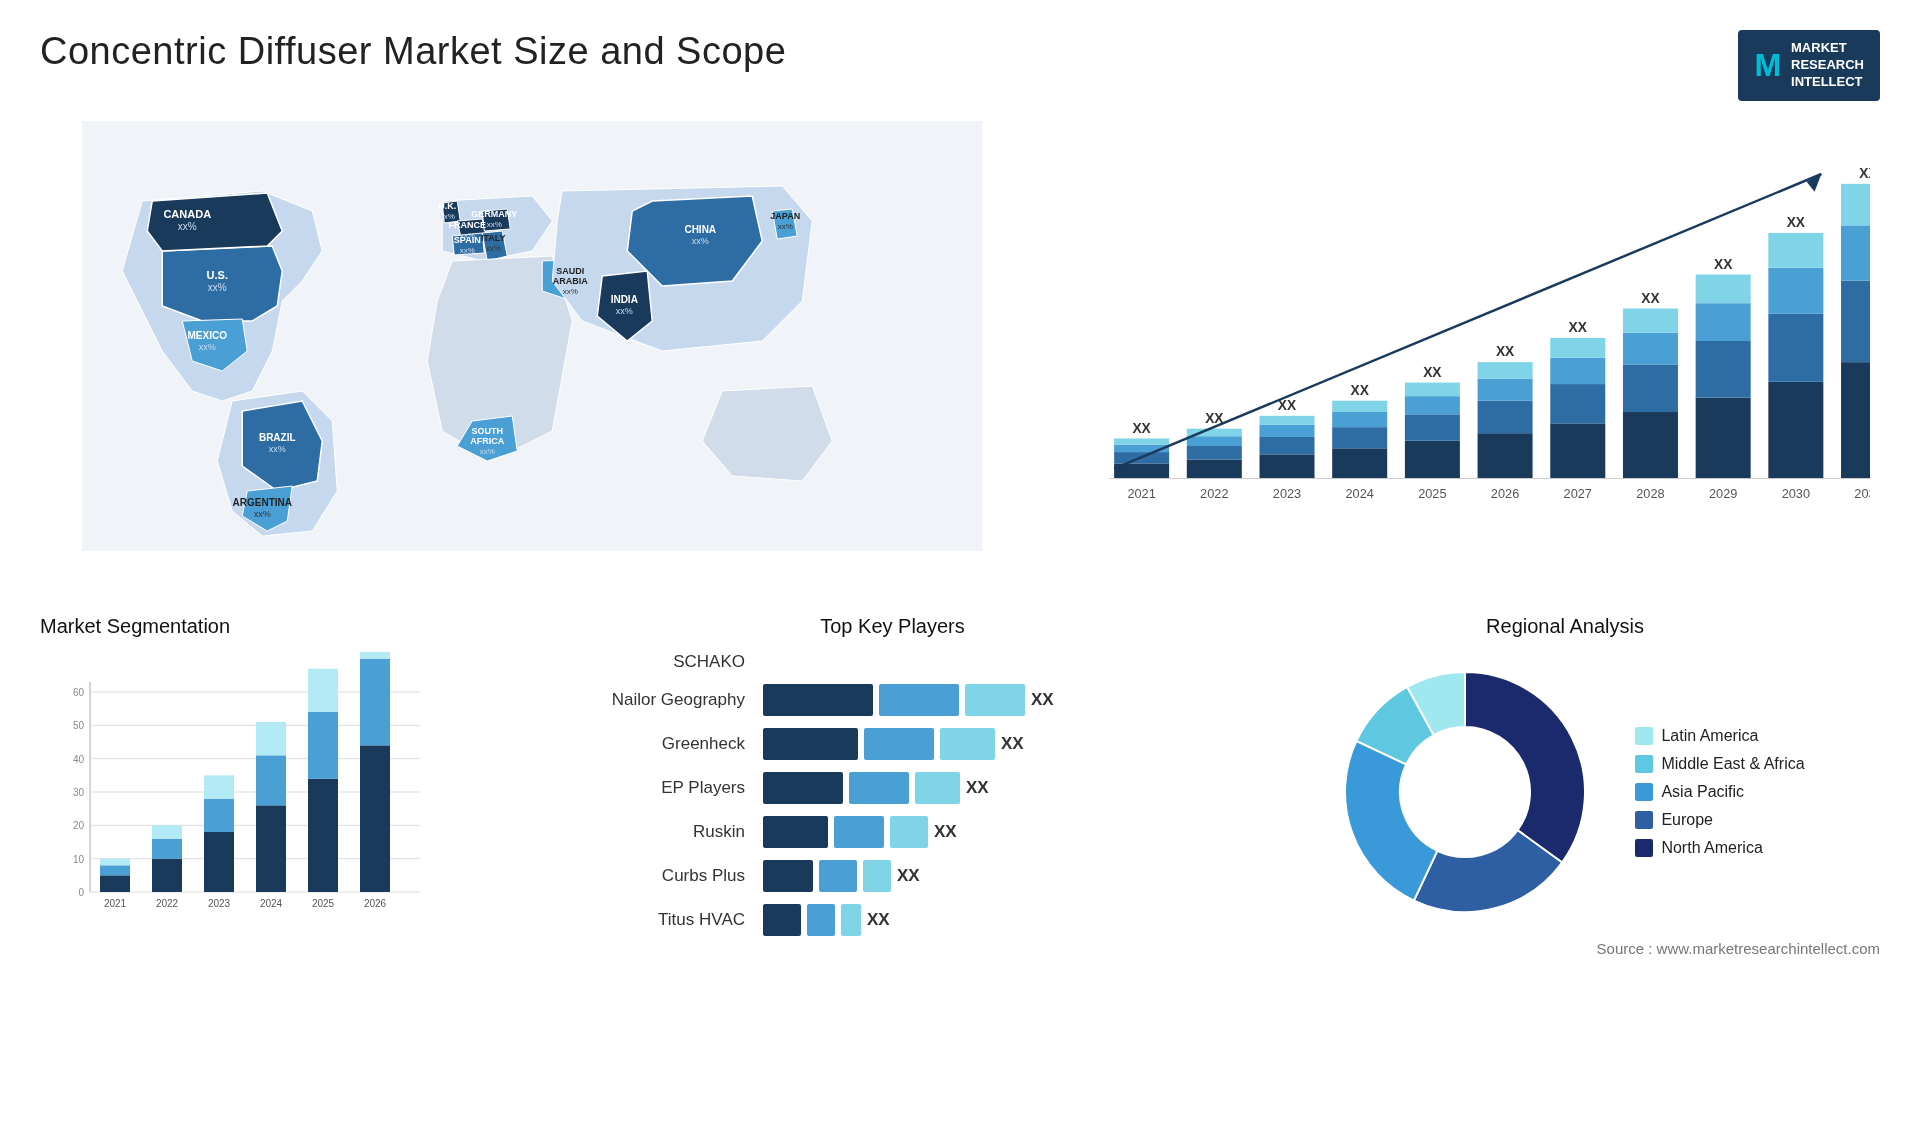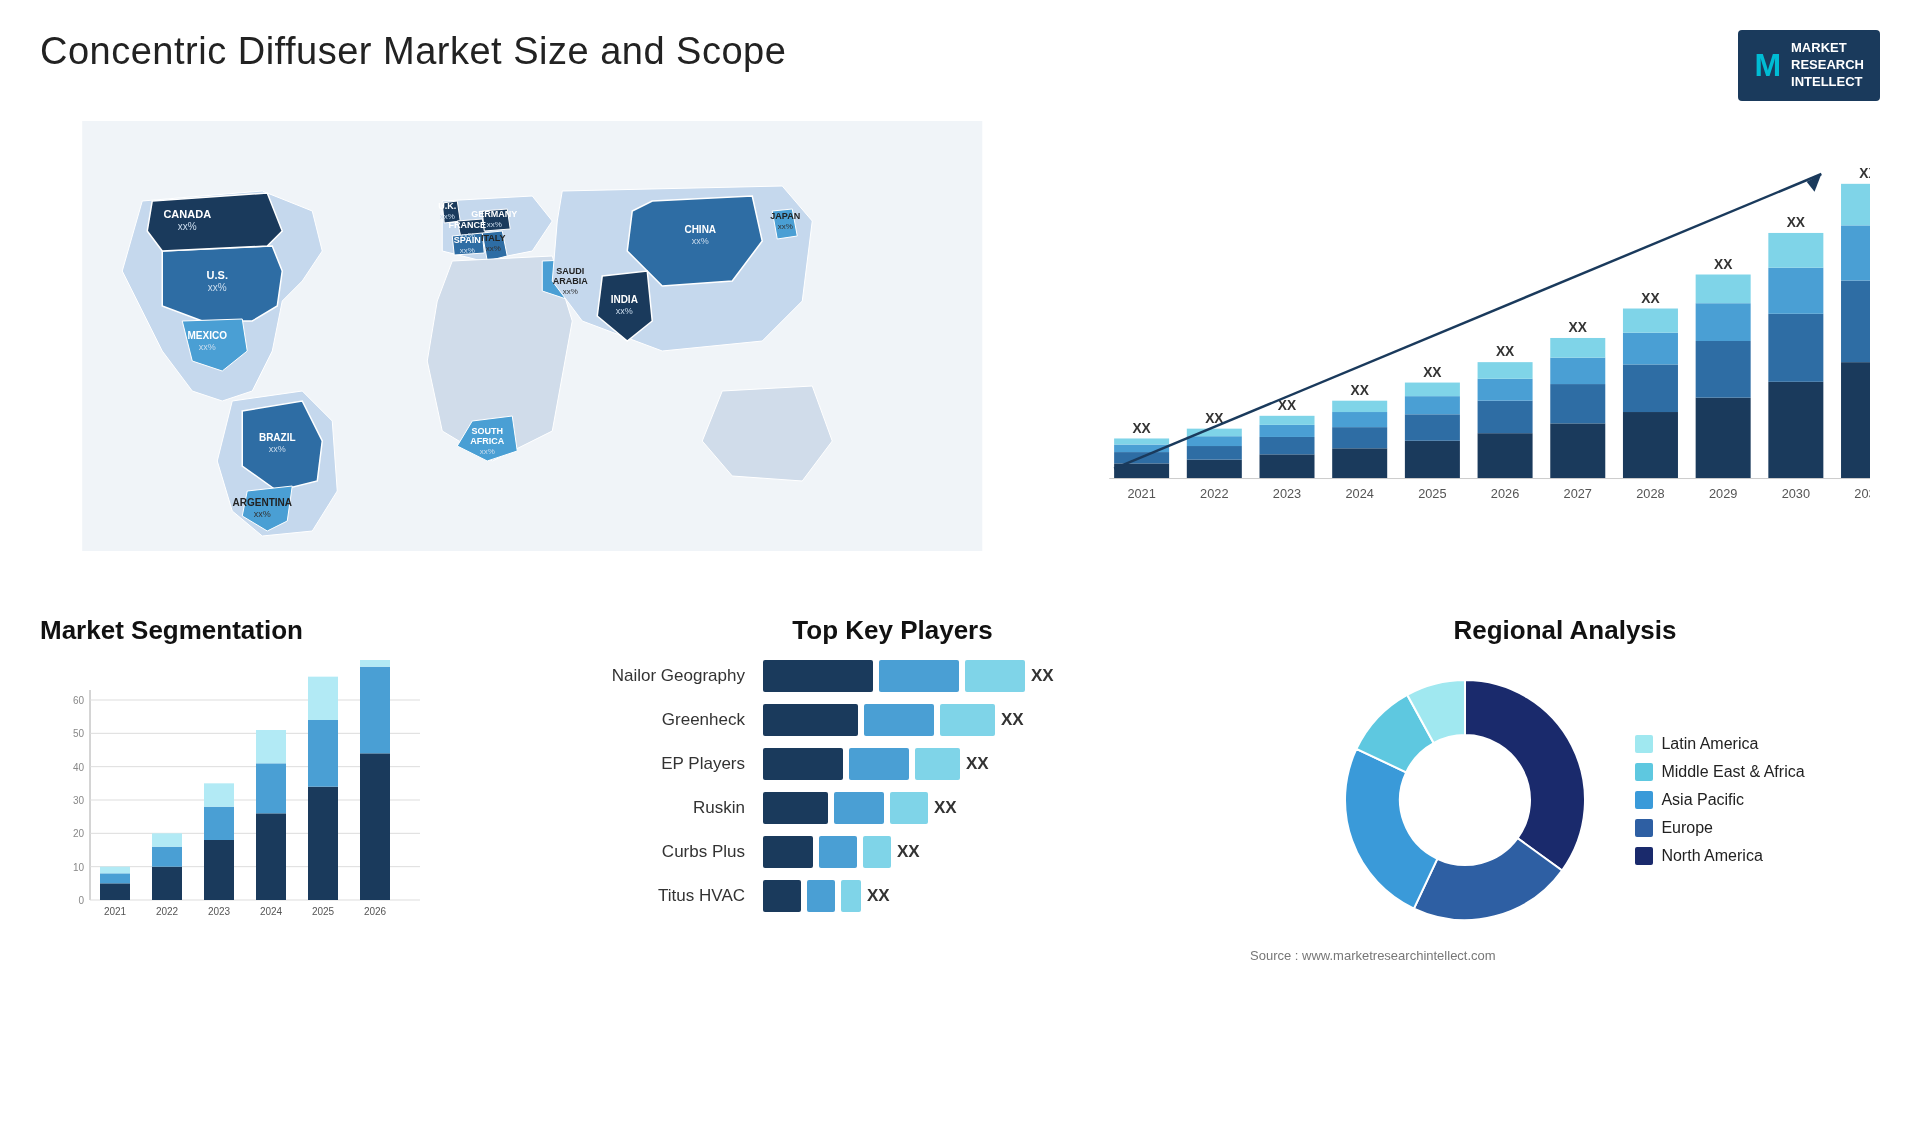--- a/index.html
+++ b/index.html
@@ -72,22 +72,22 @@
       display: flex;
       gap: 20px;
       margin-top: 10px;
     }
 
     
     .segmentation {
       flex: 0.55;
     }
     .section-title {
-      font-size: 26px;
-      font-weight: 700;
+      font-size: 20px;
+      font-weight: 400;
       color: #111;
       margin-bottom: 14px;
     }
 
     
     .key-players {
       flex: 0.75;
       text-align: center;
     }
     .key-players .section-title {
@@ -201,21 +201,22 @@
     }
     .donut-legend-color {
       width: 18px;
       height: 18px;
       border-radius: 2px;
       flex-shrink: 0;
     }
 
     
     .source-line {
-      font-size: 13px;
+      text-align: right;
+      font-size: 15px;
       color: #777;
       margin-top: 8px;
     }
   </style>
 </head>
 <body>
 
 <div class="header">
   <h1 class="page-title">Concentric Diffuser Market Size and Scope</h1>
   <div class="logo-box">
@@ -448,20 +449,24 @@
           <rect x="320" y="-46.66666666666665" width="30" height="53.333333333333336" fill="#b2eaf5"></rect>
           <text x="335" y="255" text-anchor="middle" font-size="10" fill="#555">2026</text>
         </svg>
     </div>
   </div>
 
   <div class="key-players">
     <div class="section-title">Top Key Players</div>
     <div id="playersContainer" class="players-table">
         <div class="player-row">
+          <div class="player-name">SCHAKO</div>
+          <div class="player-bar-wrap"></div>
+        </div>
+        <div class="player-row">
           <div class="player-name">Nailor Geography</div>
           <div class="player-bar-wrap">
             <div class="player-bar" style="width: 110px; background: rgb(26, 58, 92);"></div>
             <div class="player-bar" style="width: 80px; background: rgb(74, 159, 212);"></div>
             <div class="player-bar" style="width: 60px; background: rgb(127, 212, 232);"></div>
             <span class="player-xx">XX</span>
           </div>
         </div>
         <div class="player-row">
           <div class="player-name">Greenheck</div>

